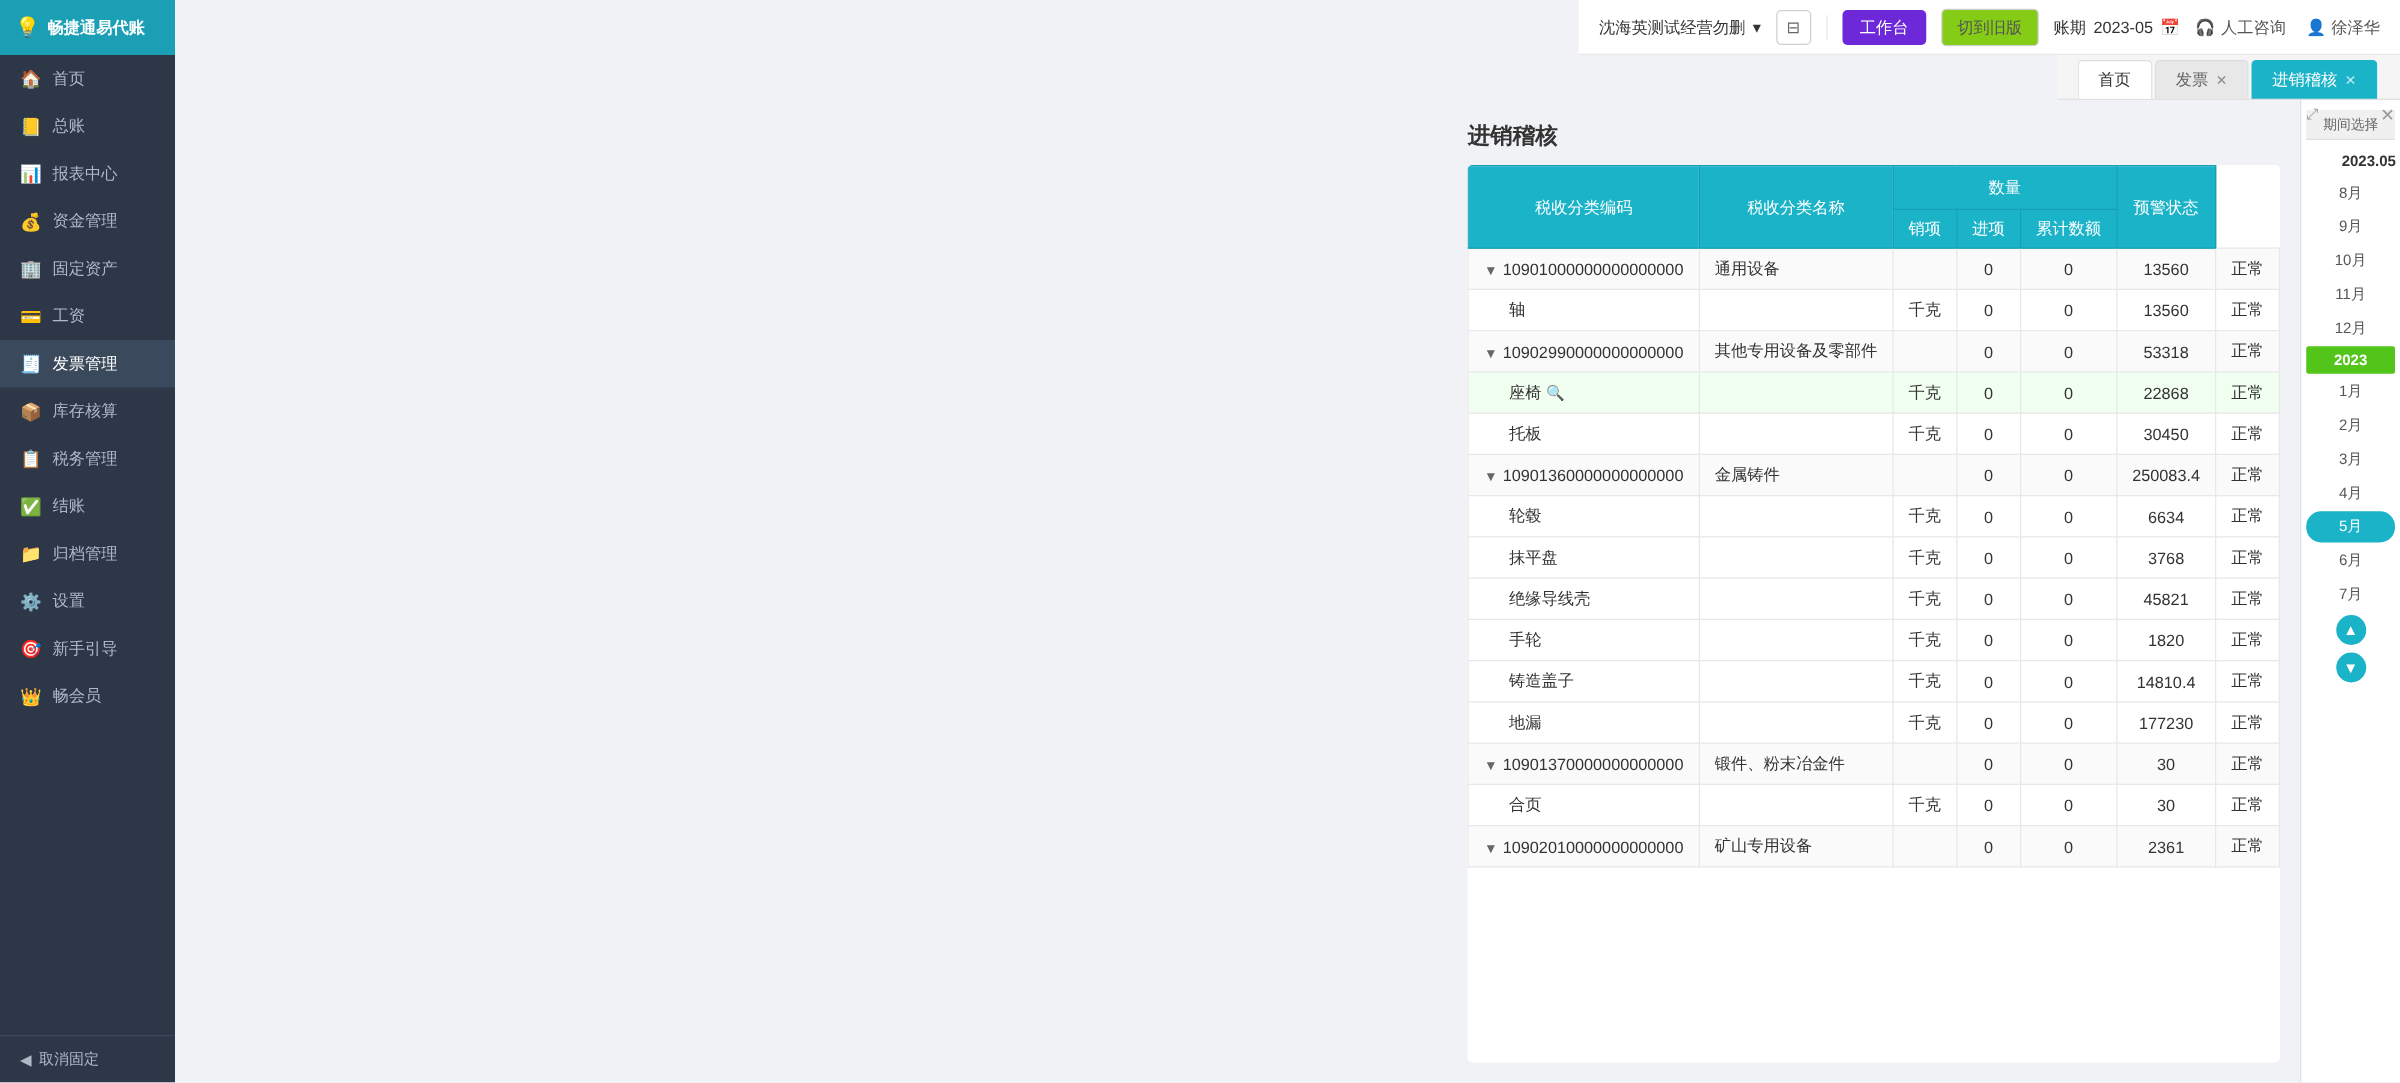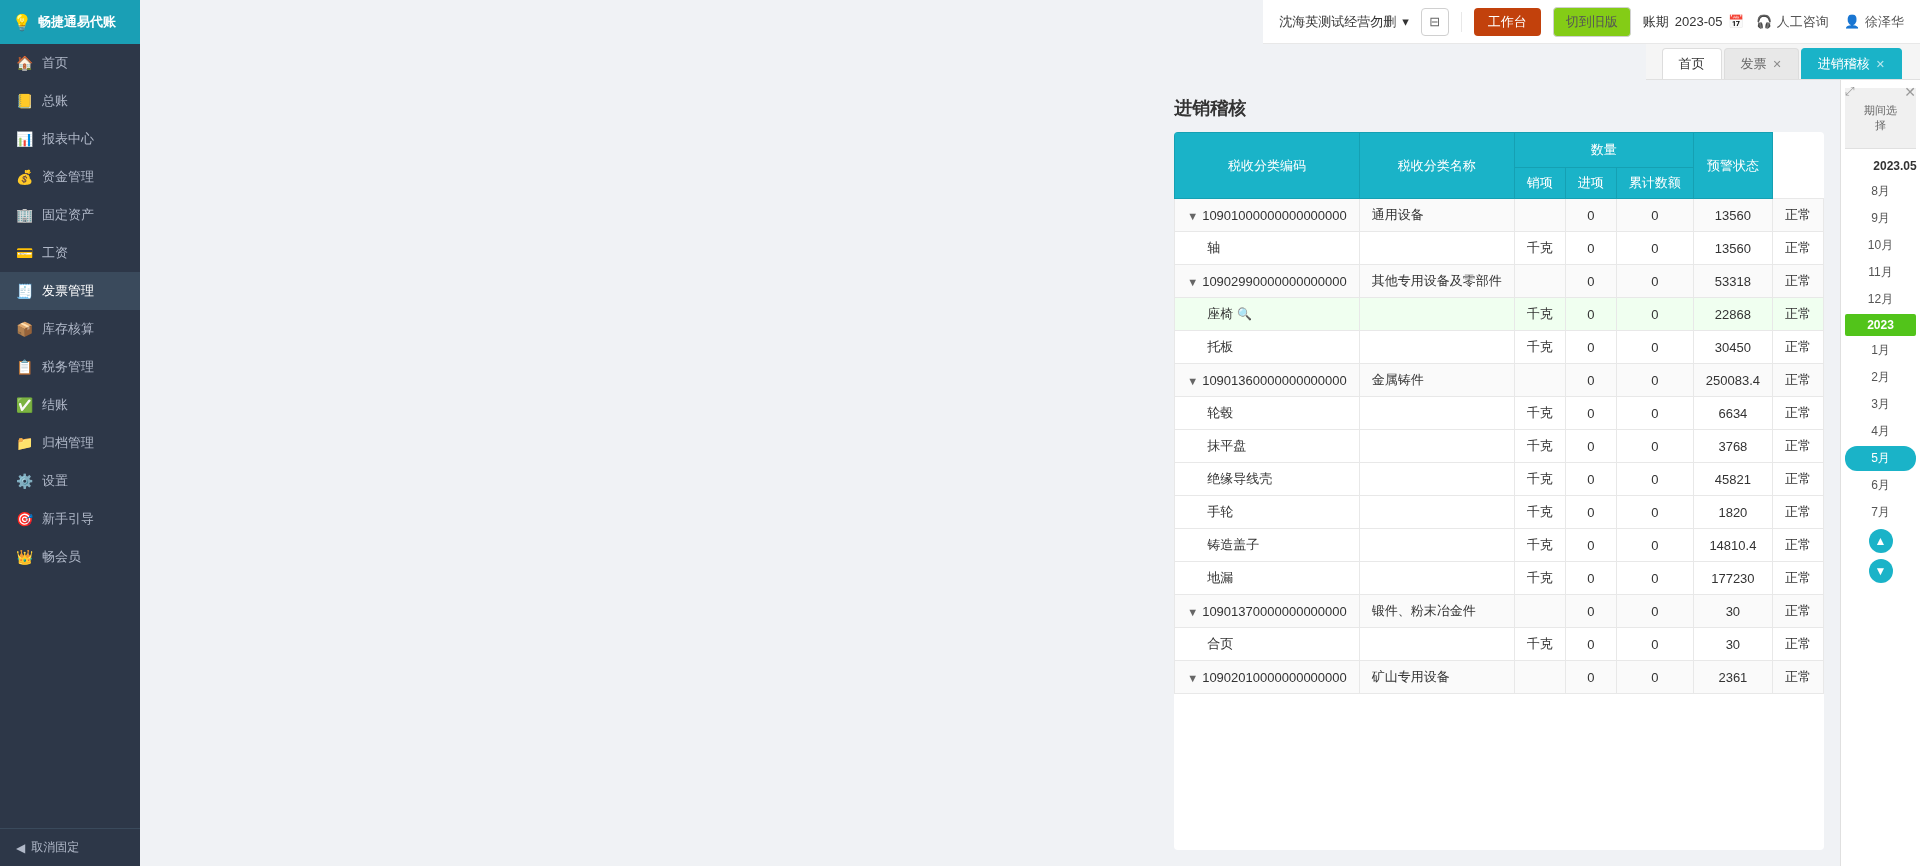--- a/index.html
+++ b/index.html
@@ -82,21 +82,21 @@
     .company-name { font-weight: 500; max-width: 180px; overflow: hidden; text-overflow: ellipsis; white-space: nowrap; }
     .topbar-divider { width: 1px; height: 20px; background: #e8e8e8; }
     .topbar-icon-btn {
       width: 28px; height: 28px;
       border: 1px solid #d0d0d0;
       border-radius: 4px;
       display: flex; align-items: center; justify-content: center;
       cursor: pointer; color: #666; font-size: 13px;
     }
     .btn-workbench {
-      background: #c2410c;
+      background: #6d28d9;
       color: white;
       padding: 5px 14px;
       border-radius: 4px;
       cursor: pointer;
       font-size: 13px;
       border: none;
     }
     .btn-old-version {
       background: #84cc16;
       color: #555;
@@ -278,21 +278,21 @@
       align-items: center;
       padding: 8px 4px;
       gap: 2px;
       flex-shrink: 0;
       position: relative;
     }
     .panel-header {
       font-size: 11px;
       color: #666;
       writing-mode: horizontal-tb;
-      padding: 15px;
+      padding: 4px;
       background: #f0f0f0;
       width: 100%;
       text-align: center;
       border-bottom: 1px solid #e0e0e0;
       margin-bottom: 4px;
     }
     .year-label {
       font-size: 12px;
       color: #333;
       font-weight: bold;

